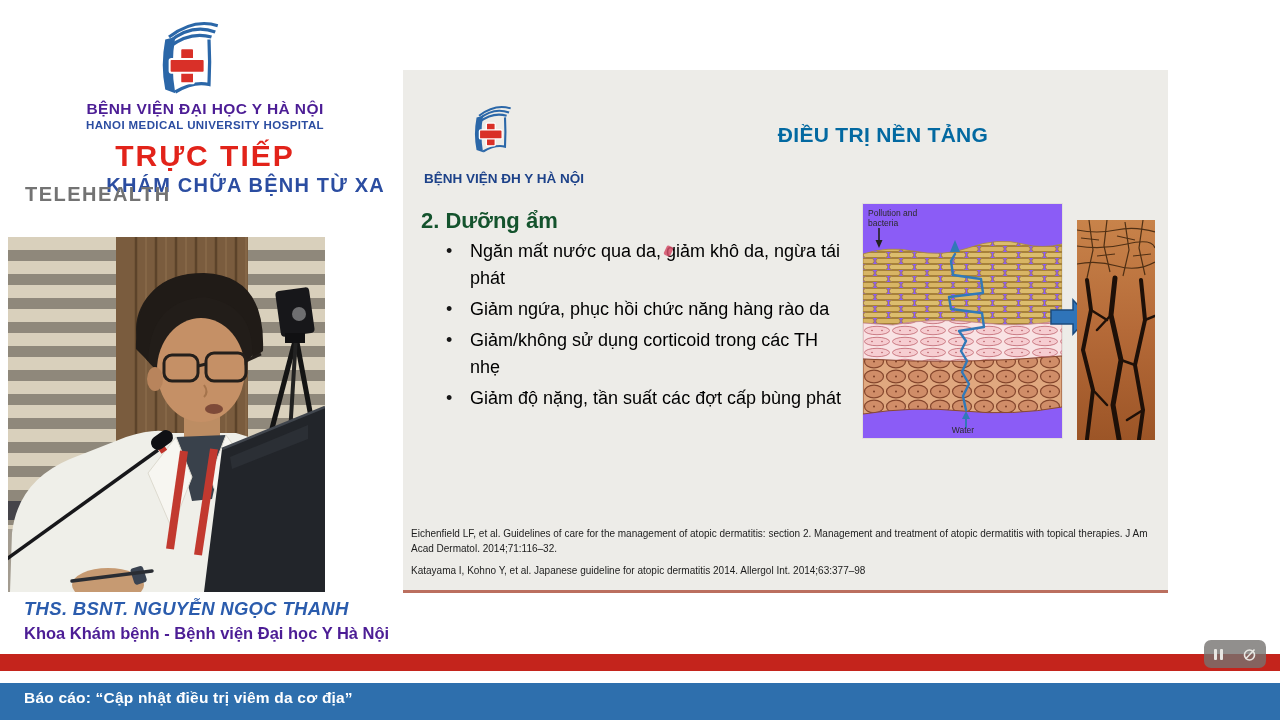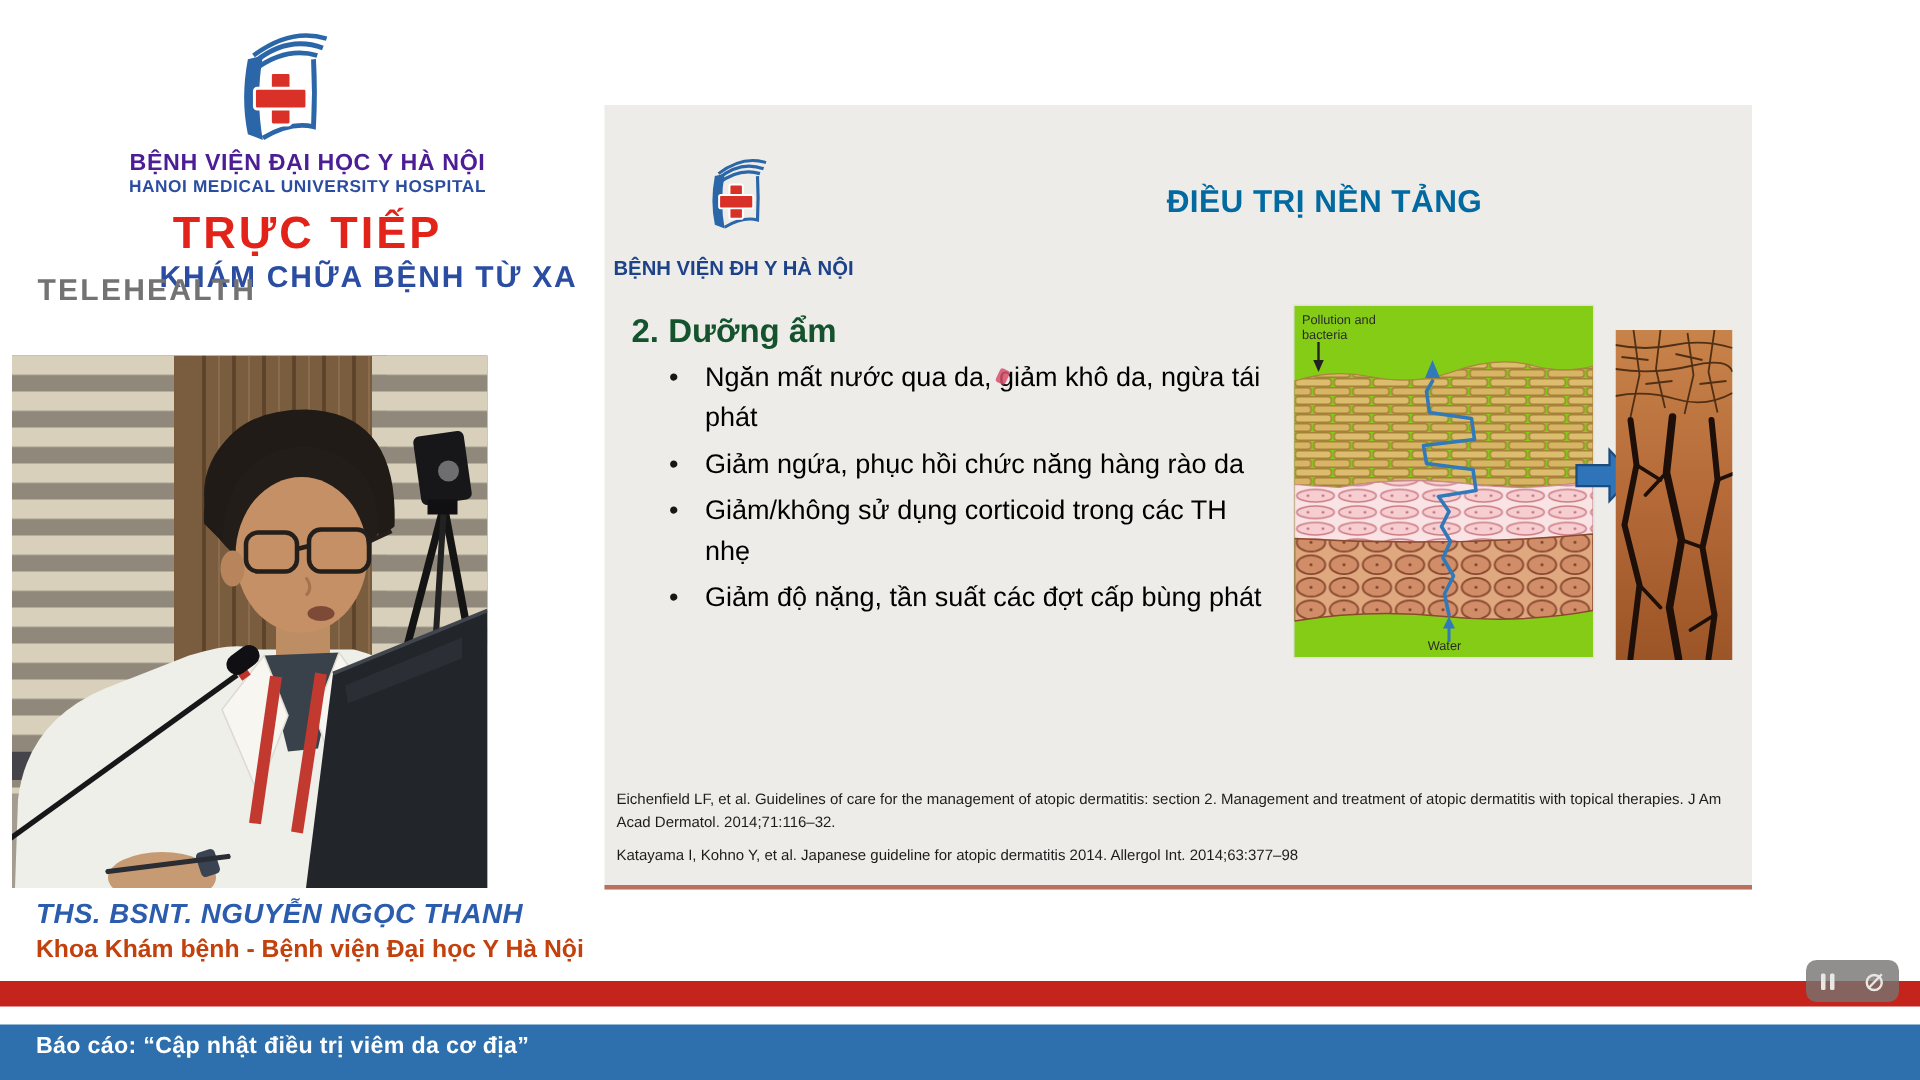--- a/index.html
+++ b/index.html
@@ -18,34 +18,34 @@
   .live-label{left:25px;top:139px;width:360px;text-align:center;font-size:30px;font-weight:bold;color:#e2231a;letter-spacing:2px;}
   .sub1{left:25px;top:174px;width:360px;text-align:right;font-size:20px;font-weight:bold;color:#2b4da1;letter-spacing:1.2px;}
   .sub2{left:25px;top:183px;width:360px;text-align:left;font-size:20px;font-weight:bold;color:#737373;letter-spacing:1.5px;}
 
   
   .video{left:8px;top:237px;width:317px;height:355px;background:#9d968a;overflow:hidden;}
 
   
   .presenter{left:24px;top:598px;}
   .presenter-name{font-size:18.5px;font-weight:bold;color:#2b5cad;letter-spacing:.3px;font-style:italic;}
-  .presenter-aff{font-size:16.5px;font-weight:bold;color:#c2410c;margin-top:4px;}
+  .presenter-aff{font-size:16.5px;font-weight:bold;color:#4c1d95;margin-top:4px;}
 
   
   .slide{left:403px;top:70px;width:765px;height:520px;background:#edece8;border-bottom:3px solid #bb6f5f;}
   .slide-logo{left:63px;top:26px;width:52px;height:72px;}
-  .slide-logo-label{left:6px;top:101px;width:190px;font-size:13.5px;font-weight:bold;color:#1d4289;}
+  .slide-logo-label{left:6px;top:101px;width:190px;text-align:center;font-size:13.5px;font-weight:bold;color:#1d4289;}
   .slide-title{left:300px;top:53px;width:360px;text-align:center;font-size:21px;font-weight:bold;color:#0369a1;letter-spacing:.3px;}
   .slide-heading{left:18px;top:138px;font-size:22px;font-weight:bold;color:#14532d;}
   .slide-bullets{left:39px;top:168px;width:400px;margin:0;padding:0;list-style:none;}
   .slide-bullets li{position:relative;padding-left:28px;font-size:18px;line-height:27px;color:#000000;margin-bottom:4px;}
   .slide-bullets li::before{content:"•";position:absolute;left:4px;top:0;font-size:18px;color:#161616;}
   .laser-dot{left:262px;top:176px;width:7px;height:10px;background:#d5506a;border-radius:2px;transform:rotate(25deg);opacity:.85;}
 
-  .diagram-panel{left:460px;top:134px;width:199px;height:234px;background:#84cc16;box-shadow:0 0 0 1px #e2e0db;}
+  .diagram-panel{left:460px;top:134px;width:199px;height:234px;background:#8b5cf6;box-shadow:0 0 0 1px #e2e0db;}
   .diagram-label-top{left:5px;top:4px;width:62px;font-size:8.5px;line-height:10px;color:#2a2a2a;}
   .diagram-label-bottom{left:70px;bottom:3px;width:60px;text-align:center;font-size:8.5px;color:#2a2a2a;}
   .block-arrow{left:646px;top:226px;width:42px;height:42px;}
   .cracked{left:674px;top:150px;width:78px;height:220px;}
 
   .refs{left:8px;top:456px;width:745px;color:#1c1c1c;}
   .refs p{margin:0 0 7px 0;font-size:10px;line-height:15px;}
 
   
   .bar-red{left:0;top:654px;width:1280px;height:17px;background:#c4241c;}

